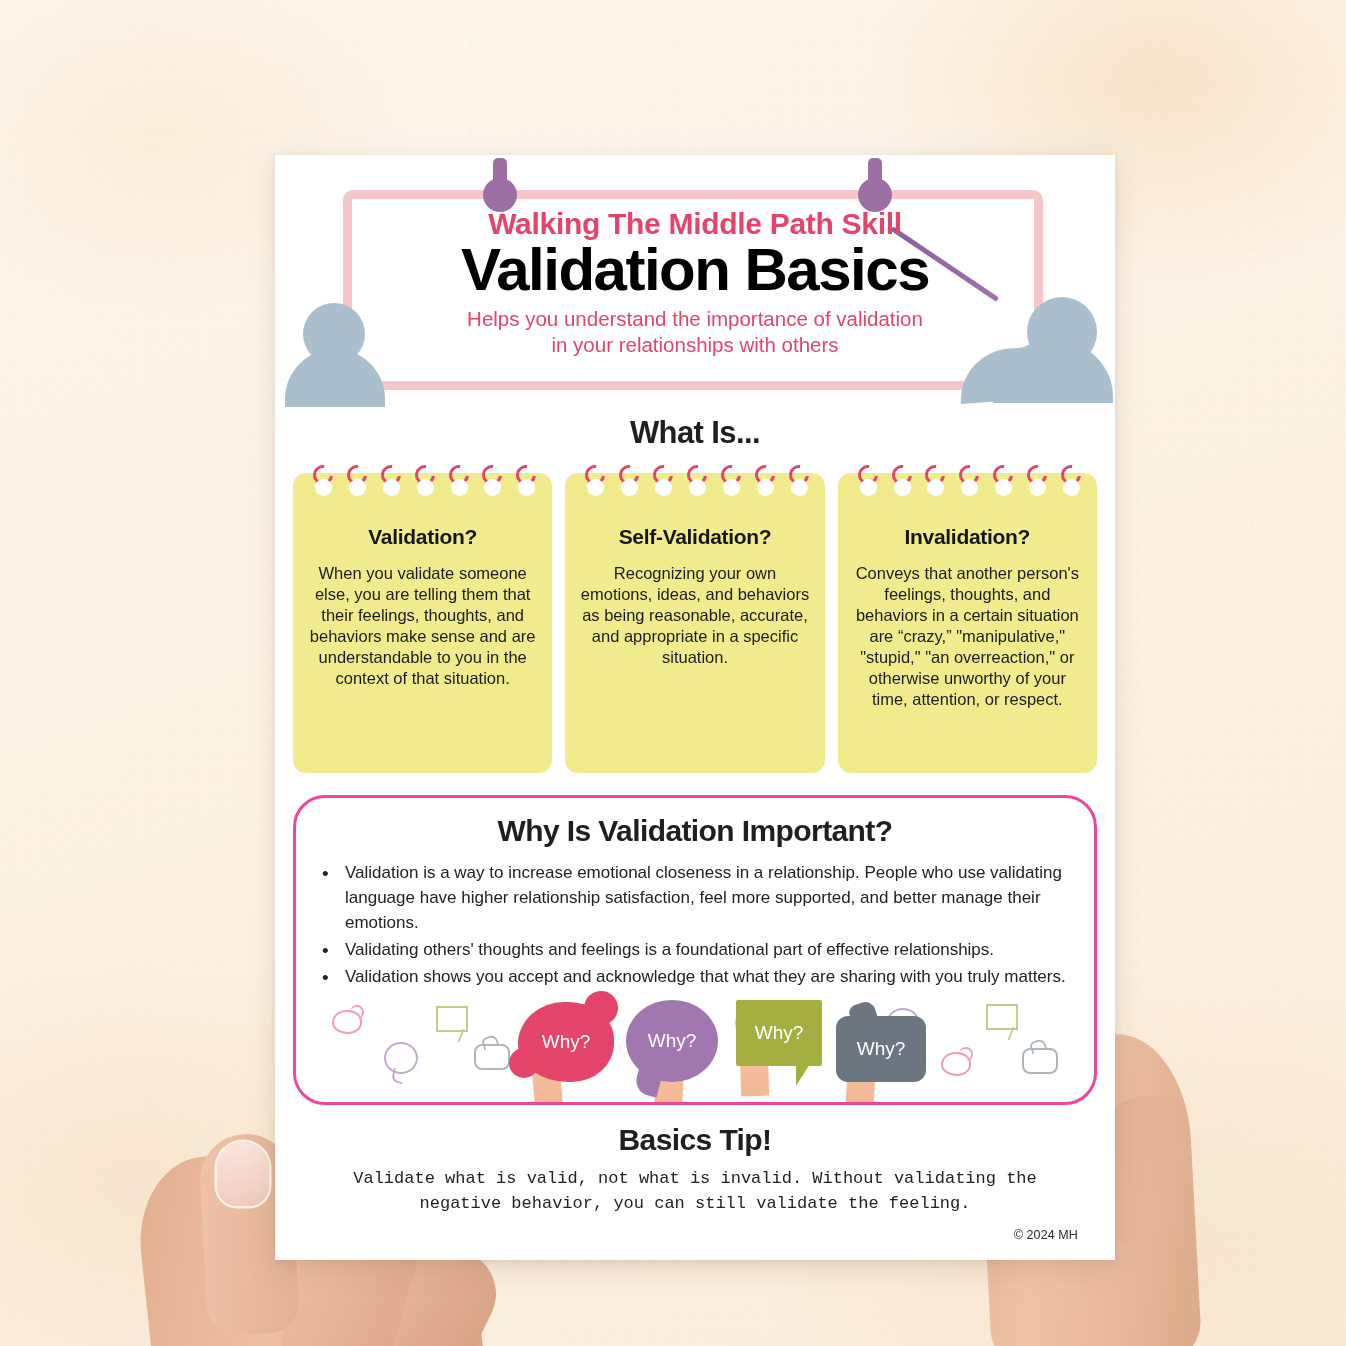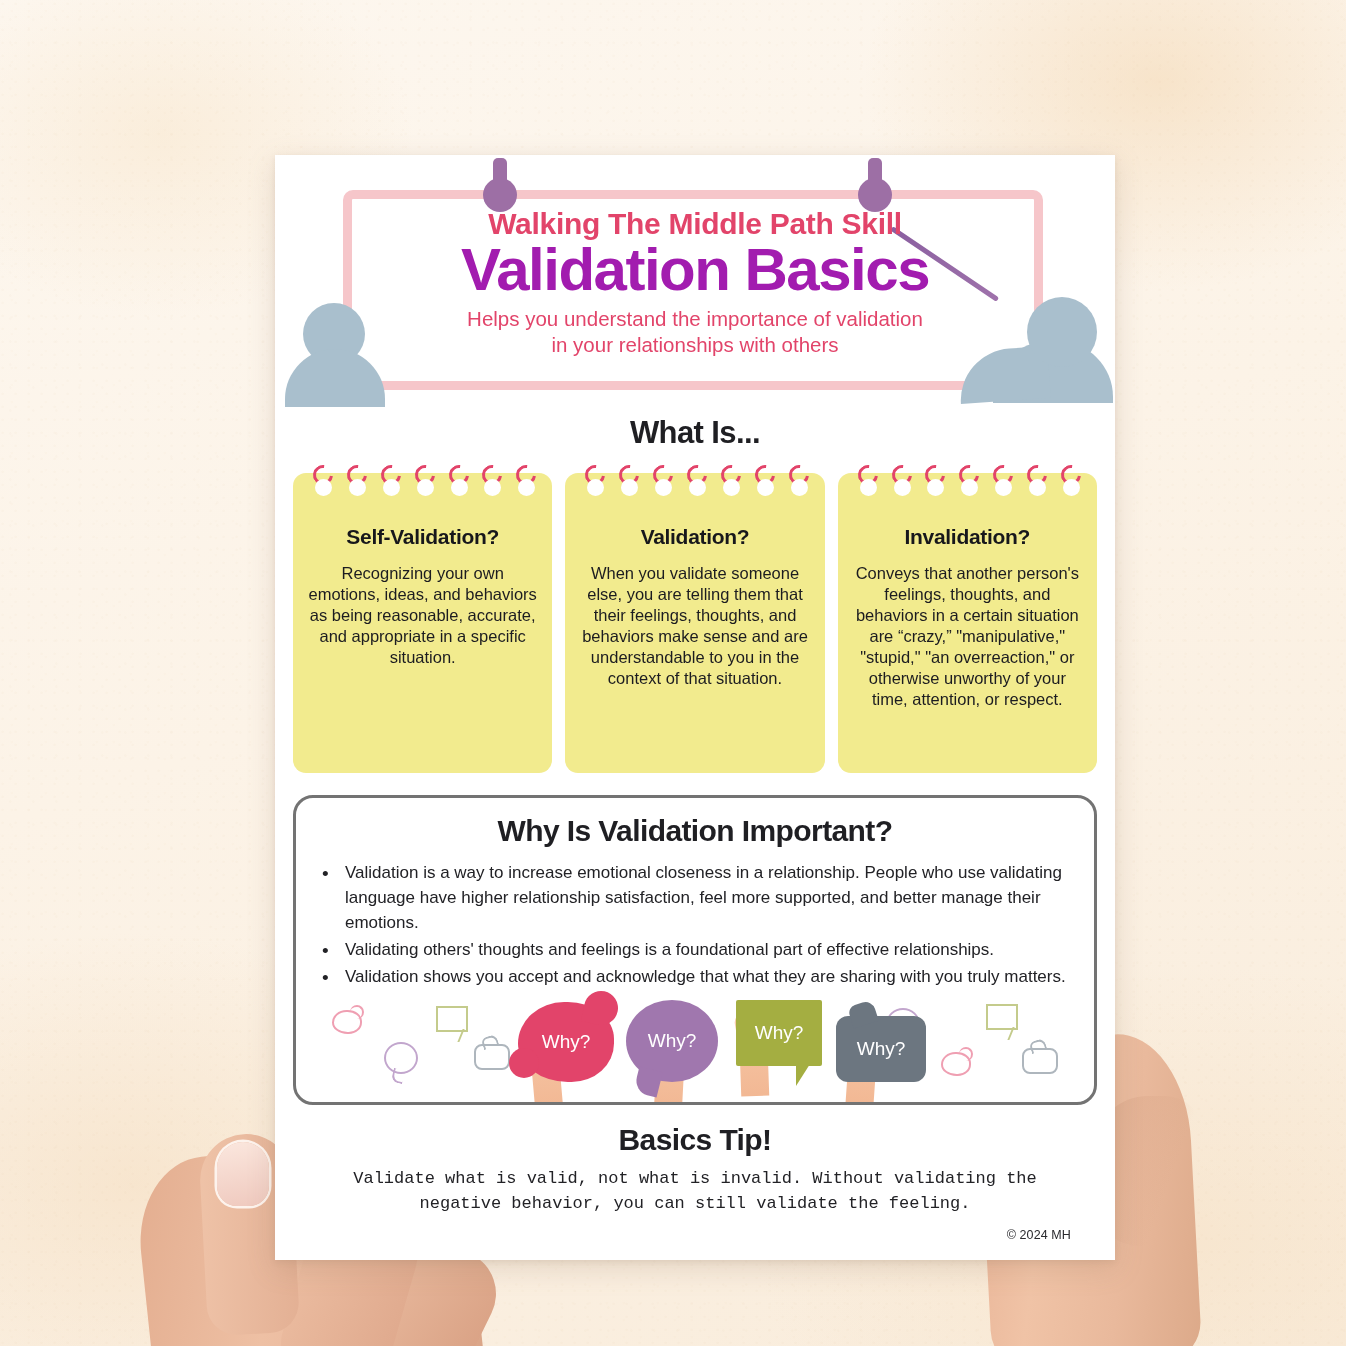--- a/index.html
+++ b/index.html
@@ -220,21 +220,21 @@
   }
   .kicker {
     font-size: 30px;
     font-weight: 800;
     color: #e2446a;
     letter-spacing: -.3px;
   }
   .title {
     font-size: 60px;
     font-weight: 800;
-    color: #a21caf;
+    color: #000000;
     letter-spacing: -1.5px;
     line-height: 1.02;
     margin-top: -2px;
   }
   .subtitle {
     font-size: 20.5px;
     font-weight: 400;
     color: #e2446a;
     line-height: 1.28;
     margin-top: 6px;
@@ -302,22 +302,22 @@
   }
   .card p {
     font-size: 16.5px;
     line-height: 1.27;
     color: #1c1c20;
   }
 
   
   .why-box {
     margin: 22px 18px 0;
-    border: 3px solid #737373;
-    border-radius: 20px;
+    border: 3px solid #ec4899;
+    border-radius: 32px;
     padding: 16px 18px 0;
     position: relative;
     overflow: hidden;
     background: #fff;
   }
   .why-title {
     text-align: center;
     font-size: 30px;
     font-weight: 800;
     color: #1f1f23;
@@ -516,21 +516,21 @@
   .tip p {
     margin-top: 10px;
     font-size: 17px;
     line-height: 1.45;
     color: #222226;
     font-family: Liberation Mono, monospace;
   }
 
   .copyright {
     position: absolute;
-    right: 44px;
+    right: 37px;
     bottom: 18px;
     font-size: 12.5px;
     color: #2a2a2e;
     letter-spacing: .1px;
   }
 </style>
 </head>
 <body>
 
 <div class="backdrop"></div>
@@ -610,57 +610,57 @@
           </div>
         <div class="ring">
             <div class="arc"></div>
             <div class="hole"></div>
           </div>
         <div class="ring">
             <div class="arc"></div>
             <div class="hole"></div>
           </div>
       </div>
+      <h3>Validation?</h3>
+      <p>When you validate someone else, you are telling them that their feelings, thoughts, and behaviors make sense and are understandable to you in the context of that situation.</p>
+    </div>
+
+    <div class="card">
+      <div class="rings">
+        <div class="ring">
+            <div class="arc"></div>
+            <div class="hole"></div>
+          </div>
+        <div class="ring">
+            <div class="arc"></div>
+            <div class="hole"></div>
+          </div>
+        <div class="ring">
+            <div class="arc"></div>
+            <div class="hole"></div>
+          </div>
+        <div class="ring">
+            <div class="arc"></div>
+            <div class="hole"></div>
+          </div>
+        <div class="ring">
+            <div class="arc"></div>
+            <div class="hole"></div>
+          </div>
+        <div class="ring">
+            <div class="arc"></div>
+            <div class="hole"></div>
+          </div>
+        <div class="ring">
+            <div class="arc"></div>
+            <div class="hole"></div>
+          </div>
+      </div>
       <h3>Self-Validation?</h3>
       <p>Recognizing your own emotions, ideas, and behaviors as being reasonable, accurate, and appropriate in a specific situation.</p>
-    </div>
-
-    <div class="card">
-      <div class="rings">
-        <div class="ring">
-            <div class="arc"></div>
-            <div class="hole"></div>
-          </div>
-        <div class="ring">
-            <div class="arc"></div>
-            <div class="hole"></div>
-          </div>
-        <div class="ring">
-            <div class="arc"></div>
-            <div class="hole"></div>
-          </div>
-        <div class="ring">
-            <div class="arc"></div>
-            <div class="hole"></div>
-          </div>
-        <div class="ring">
-            <div class="arc"></div>
-            <div class="hole"></div>
-          </div>
-        <div class="ring">
-            <div class="arc"></div>
-            <div class="hole"></div>
-          </div>
-        <div class="ring">
-            <div class="arc"></div>
-            <div class="hole"></div>
-          </div>
-      </div>
-      <h3>Validation?</h3>
-      <p>When you validate someone else, you are telling them that their feelings, thoughts, and behaviors make sense and are understandable to you in the context of that situation.</p>
     </div>
 
     <div class="card">
       <div class="rings">
         <div class="ring">
             <div class="arc"></div>
             <div class="hole"></div>
           </div>
         <div class="ring">
             <div class="arc"></div>

